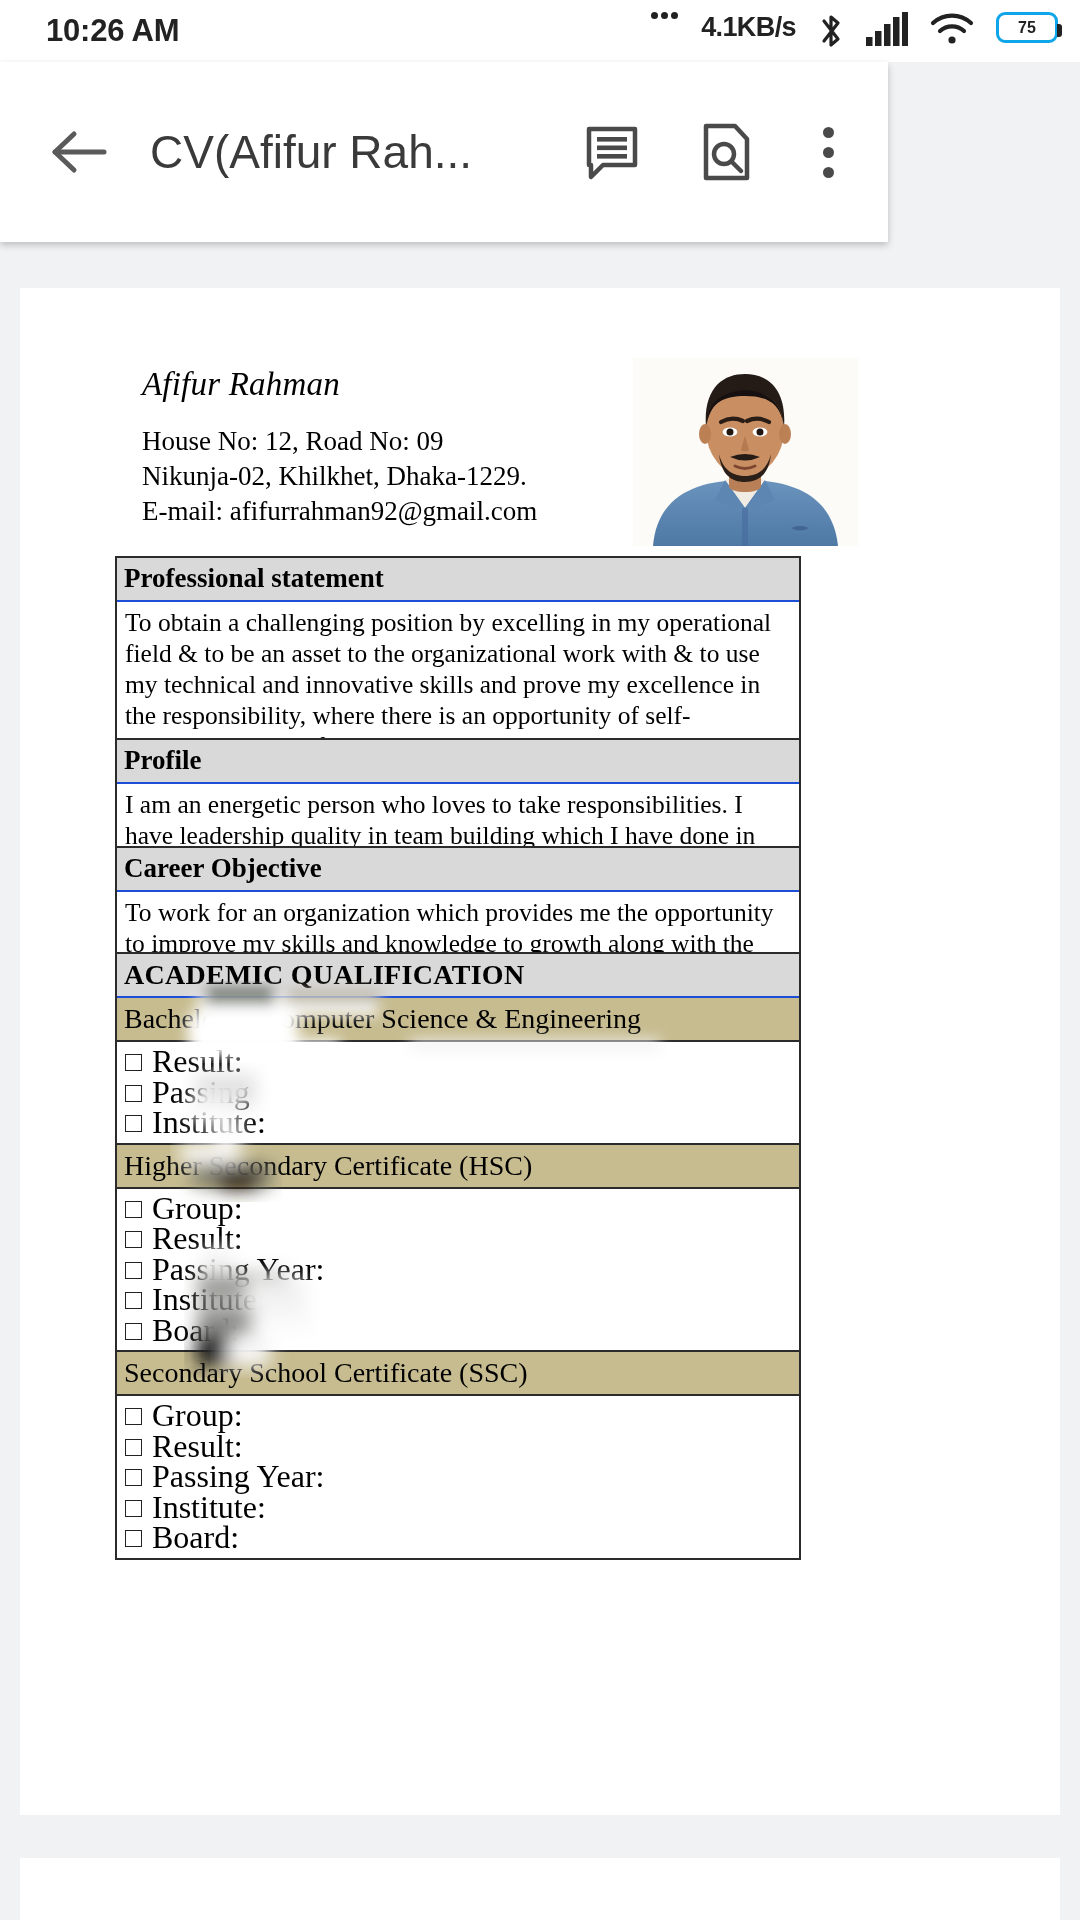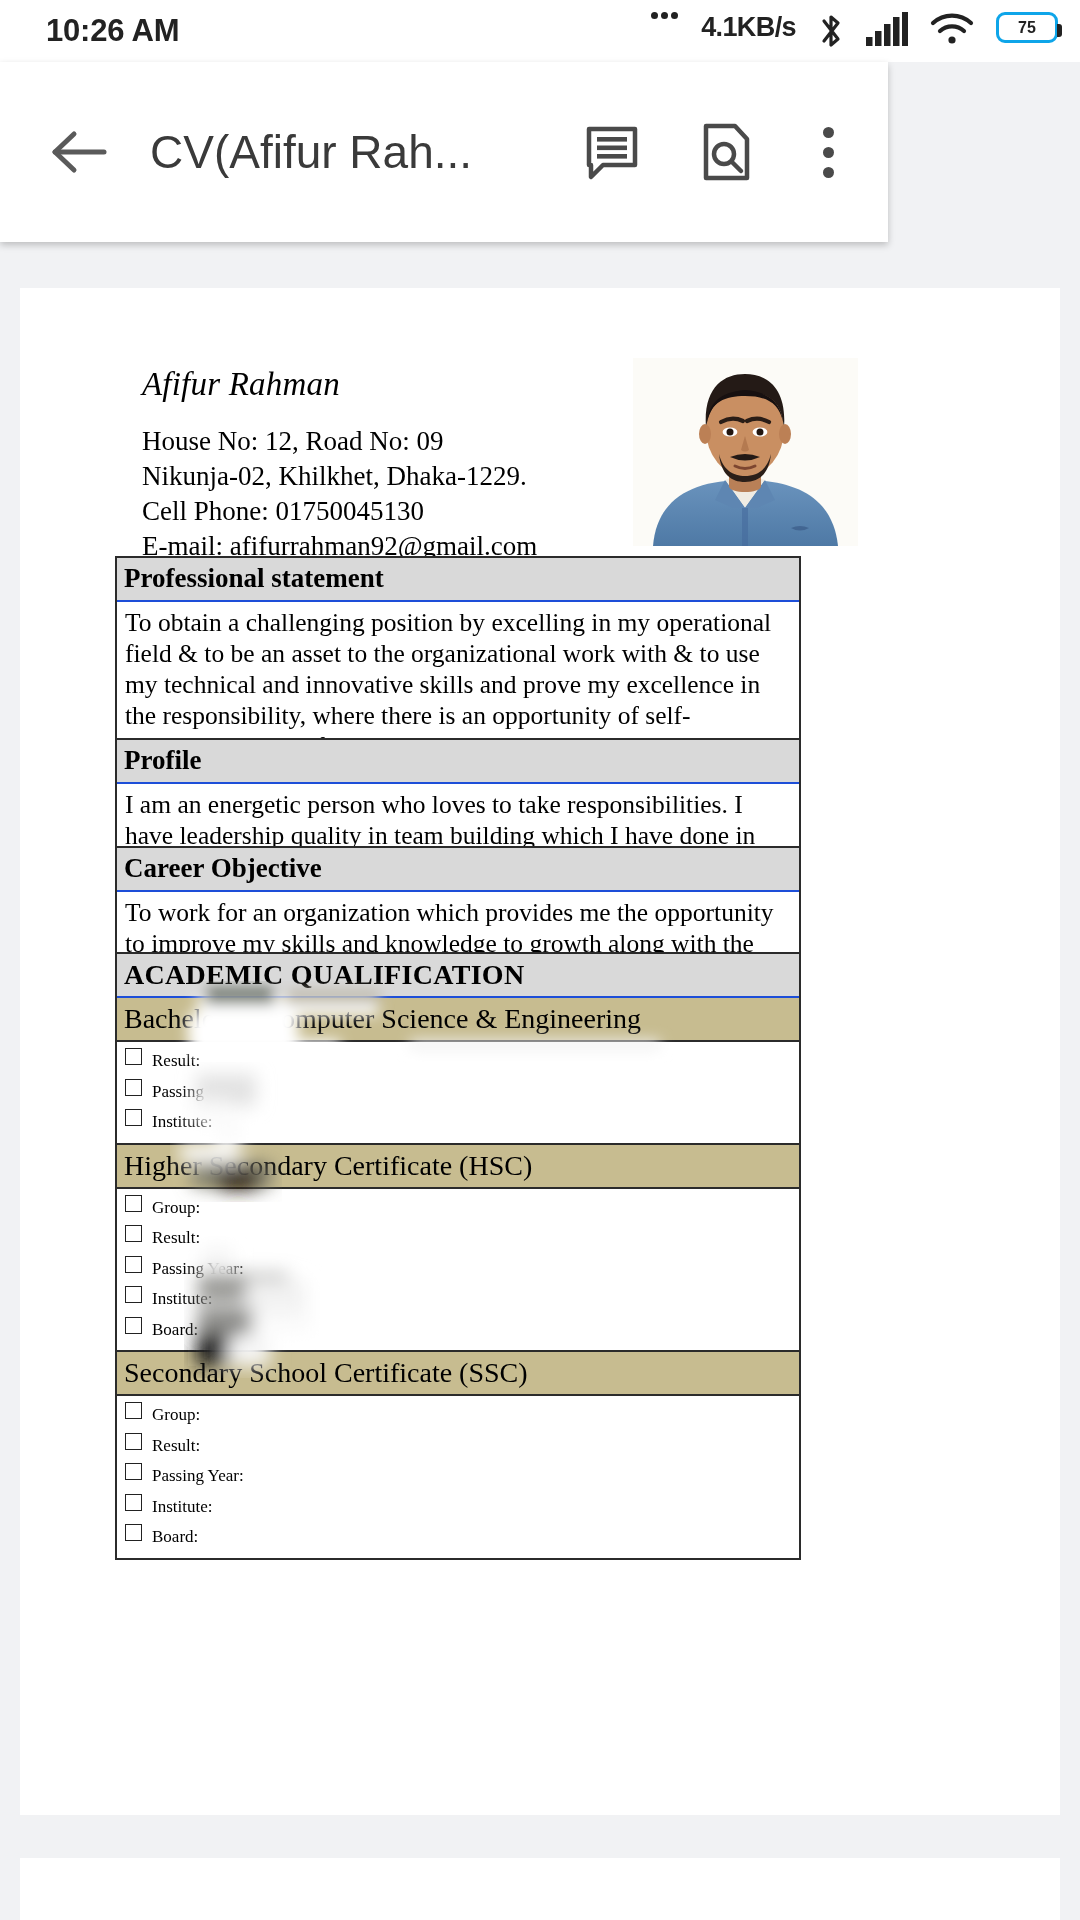--- a/index.html
+++ b/index.html
@@ -109,21 +109,21 @@
 
   
   .sub-head{
     background:#c7bc90; border-bottom:2px solid #2b2b2b;
     padding:4px 7px 5px 7px;
     font-size:28px; line-height:33px; font-weight:400;
     font-family:"Liberation Serif", serif;
   }
   .sub-body{
     background:#fff; padding:4px 8px 5px 8px;
-    font-size:17px; line-height:30.5px;
+    font-size:32px; line-height:30.5px;
     font-family:"Liberation Serif", serif;
   }
   .sub-body.last{ border-bottom:none; }
   .sub-body div{ white-space:nowrap; }
   .bx{ display:inline-block; width:17px; height:17px; border:1.6px solid #222;
        margin-right:10px; vertical-align:1px; }
 
   
   .redact{ position:absolute; pointer-events:none; }
 </style>
@@ -200,21 +200,20 @@
 
 <div class="viewer">
 
   <div class="page">
     <div class="cv">
 
       <div class="hdr-name">Afifur Rahman</div>
       <div class="hdr-lines">
         <div>House No: 12, Road No: 09</div>
         <div>Nikunja-02, Khilkhet, Dhaka-1229.</div>
-        <div>Cell Phone: 01750045130</div>
         <div>E-mail: afifurrahman92@gmail.com</div>
       </div>
 
       <div class="photo">
         <svg viewBox="0 0 225 188" preserveAspectRatio="xMidYMid slice">
           <defs>
             <linearGradient id="shirt" x1="0" y1="0" x2="0" y2="1">
               <stop offset="0" stop-color="#6a93bd"></stop>
               <stop offset="1" stop-color="#4e79a5"></stop>
             </linearGradient>

